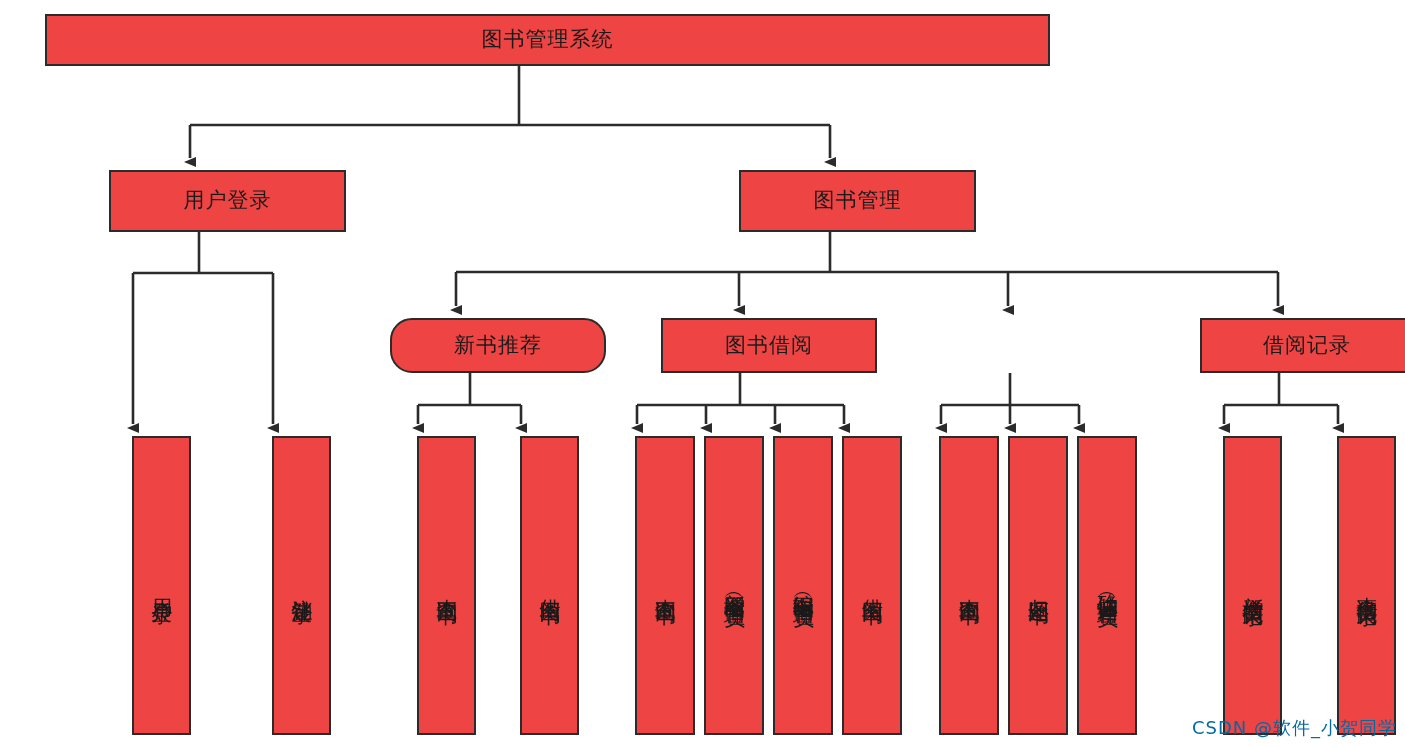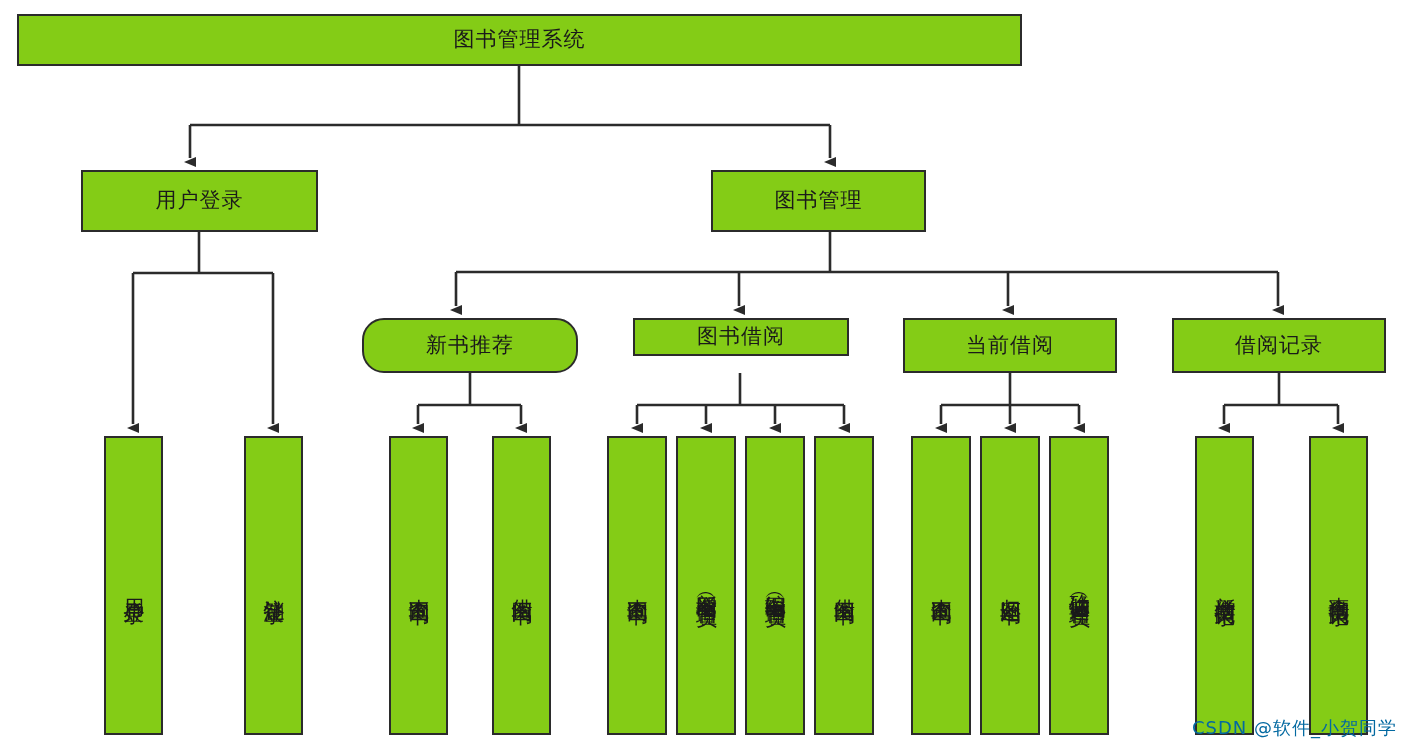--- a/index.html
+++ b/index.html
@@ -23,25 +23,26 @@
     left: 0;
     top: 0;
     width: 1405px;
     height: 747px;
     pointer-events: none;
   }
   .node {
     position: absolute;
     box-sizing: border-box;
     border: 2px solid #2b2b2b;
-    background: #84cc16;
+    background: #ef4444;
     display: flex;
     align-items: center;
     justify-content: center;
     color: #1a1a1a;
+    margin-left: 28px;
   }
   .node.horiz {
     font-size: 21px;
     letter-spacing: 1px;
     line-height: 1.1;
   }
   .node.root {
     font-size: 21px;
   }
   .node.leaf {
@@ -128,35 +129,32 @@
   </svg>
 
   <div class="node root horiz" style="left:17px; top:14px; width:1005px; height:52px;">
     <span>图书管理系统</span>
   </div>
 
   <div class="node horiz" style="left:81px; top:170px; width:237px; height:62px;">
     <span>用户登录</span>
   </div>
 
-  <div class="node horiz" style="left:711px; top:170px; width:215px; height:62px;">
+  <div class="node horiz" style="left:711px; top:170px; width:237px; height:62px;">
     <span>图书管理</span>
   </div>
 
   <div class="node horiz" style="left:362px; top:318px; width:216px; height:55px;border-radius:22px;">
     <span>新书推荐</span>
   </div>
 
-  <div class="node horiz" style="left:633px; top:318px; width:216px; height:38px;">
+  <div class="node horiz" style="left:633px; top:318px; width:216px; height:55px;">
     <span>图书借阅</span>
   </div>
 
-  <div class="node horiz" style="left:903px; top:318px; width:214px; height:55px;">
-    <span>当前借阅</span>
-  </div>
 
   <div class="node horiz" style="left:1172px; top:318px; width:214px; height:55px;">
     <span>借阅记录</span>
   </div>
 
   <div class="node leaf" style="left:104px; top:436px; width:59px; height:299px;">
     <span class="vtext">用户登录</span>
   </div>
 
   <div class="node leaf" style="left:244px; top:436px; width:59px; height:299px;">

